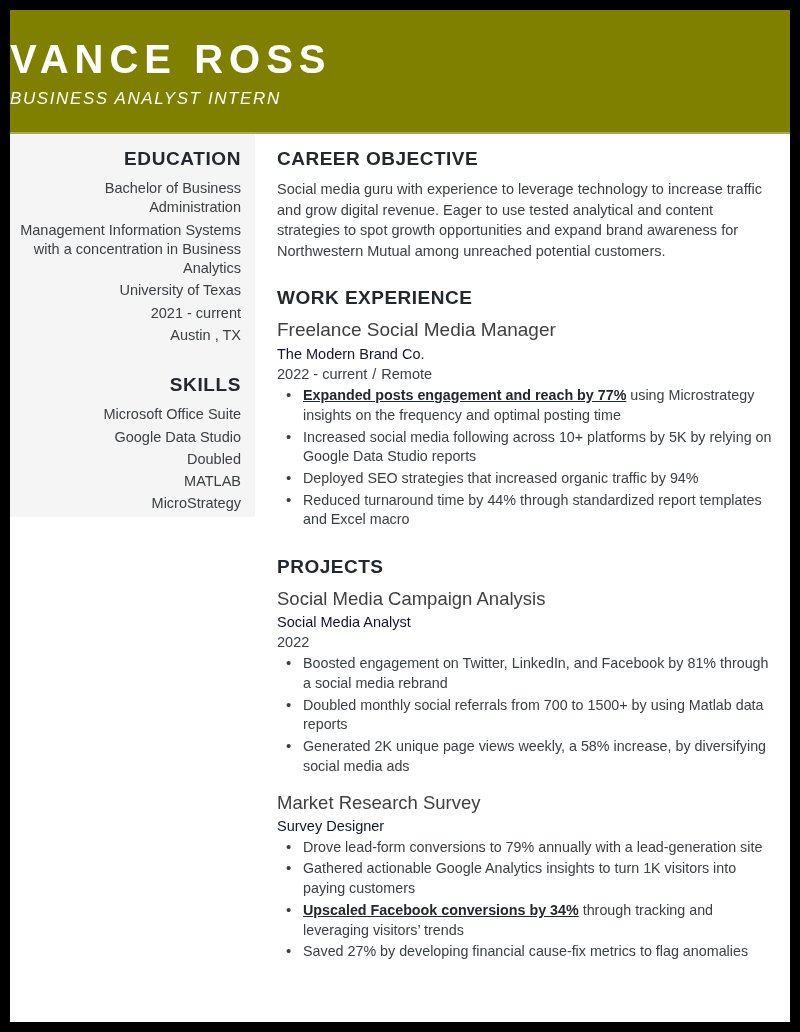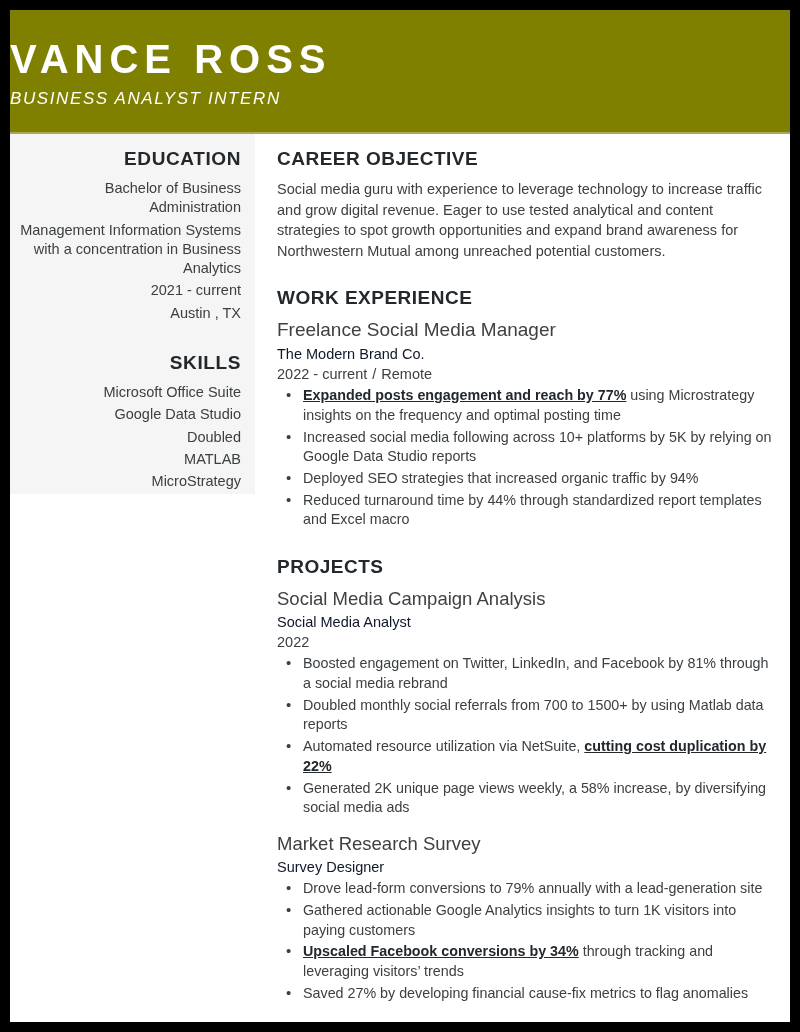--- a/index.html
+++ b/index.html
@@ -169,20 +169,21 @@
 
   <div class="body-wrap">
 
     <aside class="sidebar">
 
       <div>
         <div class="side-heading">EDUCATION</div>
         <div id="education-lines">
             <div class="side-line">Bachelor of Business Administration</div>
             <div class="side-line">Management Information Systems with a concentration in Business Analytics</div>
+            <div class="side-line">University of Texas</div>
             <div class="side-line">2021 - current</div>
             <div class="side-line">Austin , TX</div>
           </div>
       </div>
 
       <div class="side-gap"></div>
 
       <div>
         <div class="side-heading">SKILLS</div>
         <div id="skills-list">
@@ -223,21 +224,20 @@
       <section>
         <div class="sec-heading spaced">PROJECTS</div>
         <div id="project-entries">
             <div class="entry first">
               <div class="job-title secondary">Social Media Campaign Analysis</div>
               <div class="job-org">Social Media Analyst</div>
               <div class="job-meta"><span>2022</span></div>
               <ul class="bullets">
                 <li><span>Boosted engagement on Twitter, LinkedIn, and Facebook by 81% through a social media rebrand</span></li>
                 <li><span>Doubled monthly social referrals from 700 to 1500+ by using Matlab data reports</span></li>
-                <li><span>Automated resource utilization via NetSuite, </span><span class="hl">cutting cost duplication by 22%</span></li>
                 <li><span>Generated 2K unique page views weekly, a 58% increase, by diversifying social media ads</span></li>
               </ul>
             </div>
             <div class="entry">
               <div class="job-title secondary">Market Research Survey</div>
               <div class="job-org">Survey Designer</div>
               <ul class="bullets">
                 <li><span>Drove lead-form conversions to 79% annually with a lead-generation site</span></li>
                 <li><span>Gathered actionable Google Analytics insights to turn 1K visitors into paying customers</span></li>
                 <li><span class="hl">Upscaled Facebook conversions by 34%</span><span> through tracking and leveraging visitors’ trends</span></li>

